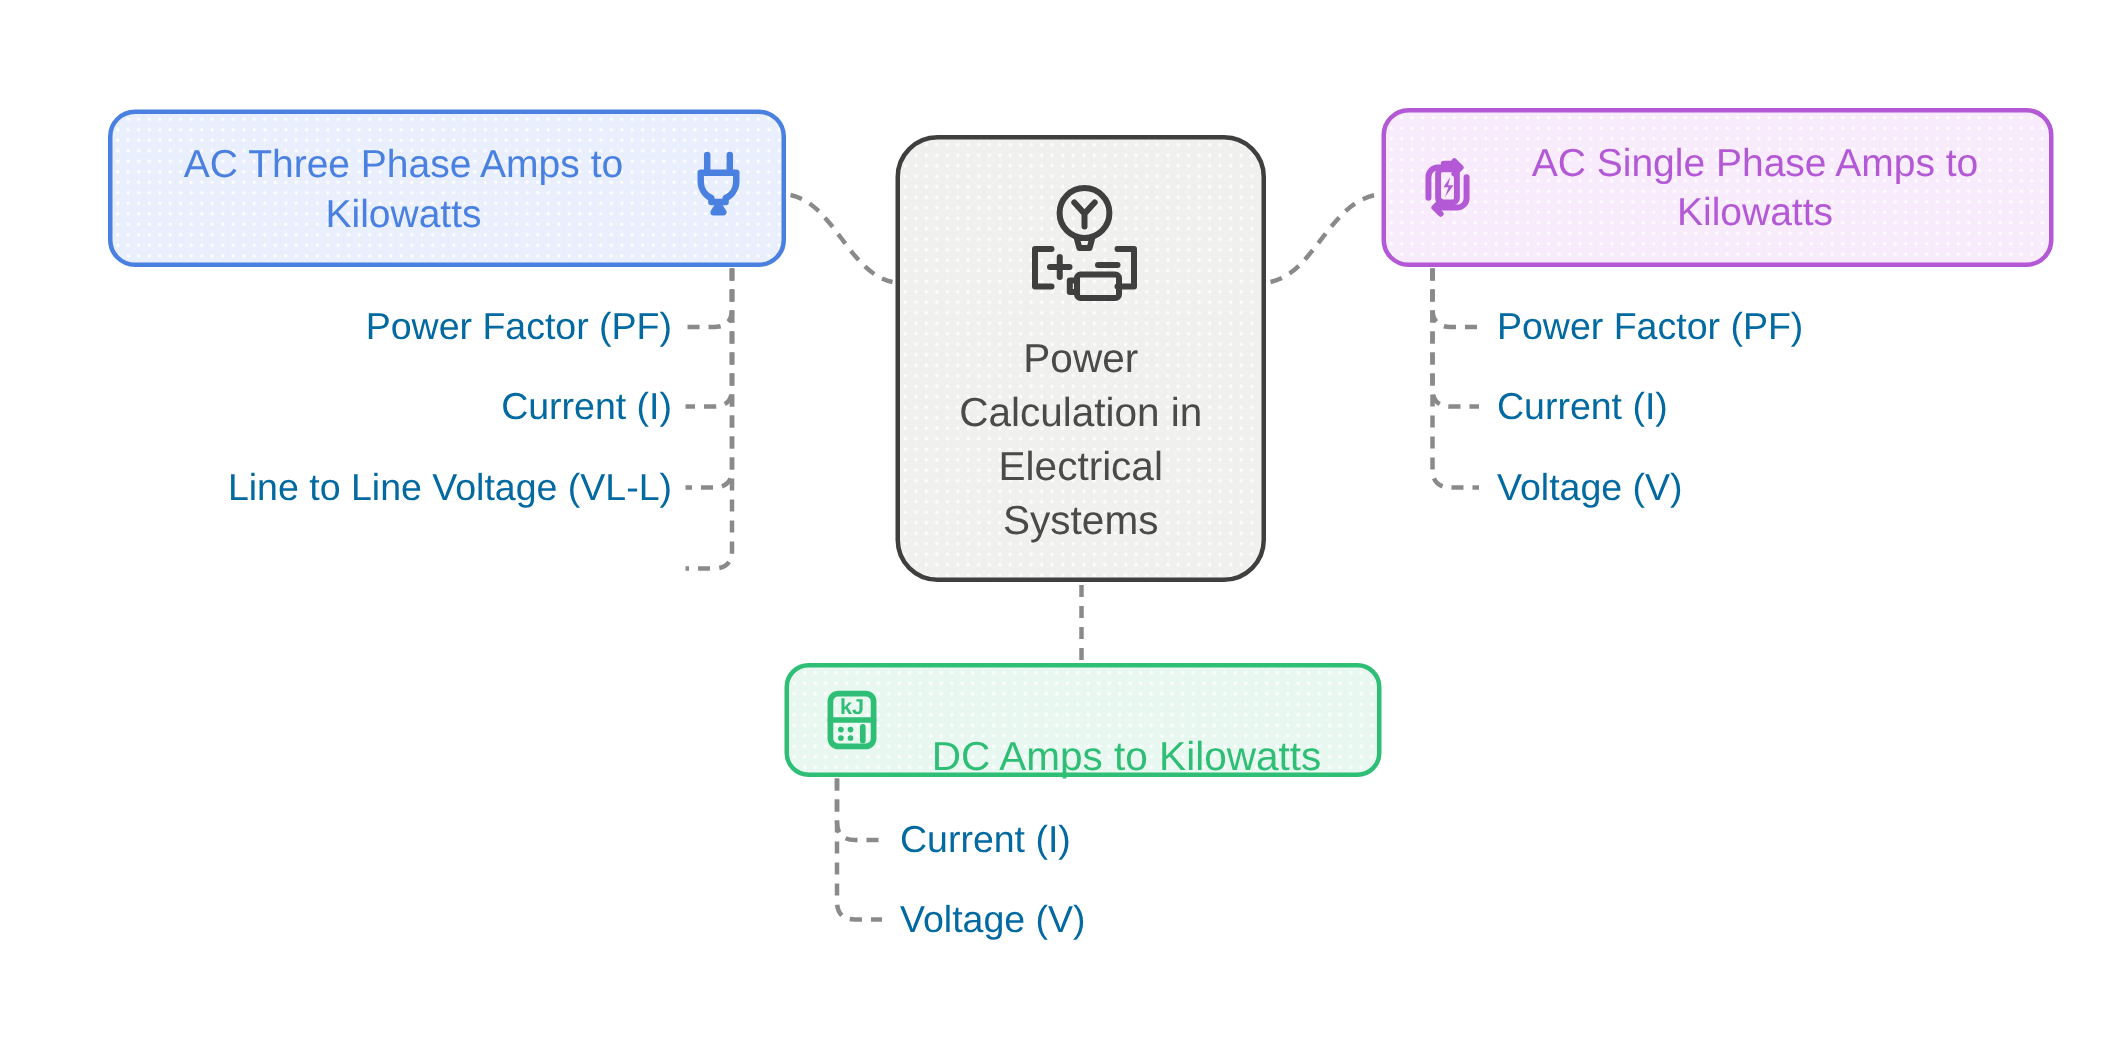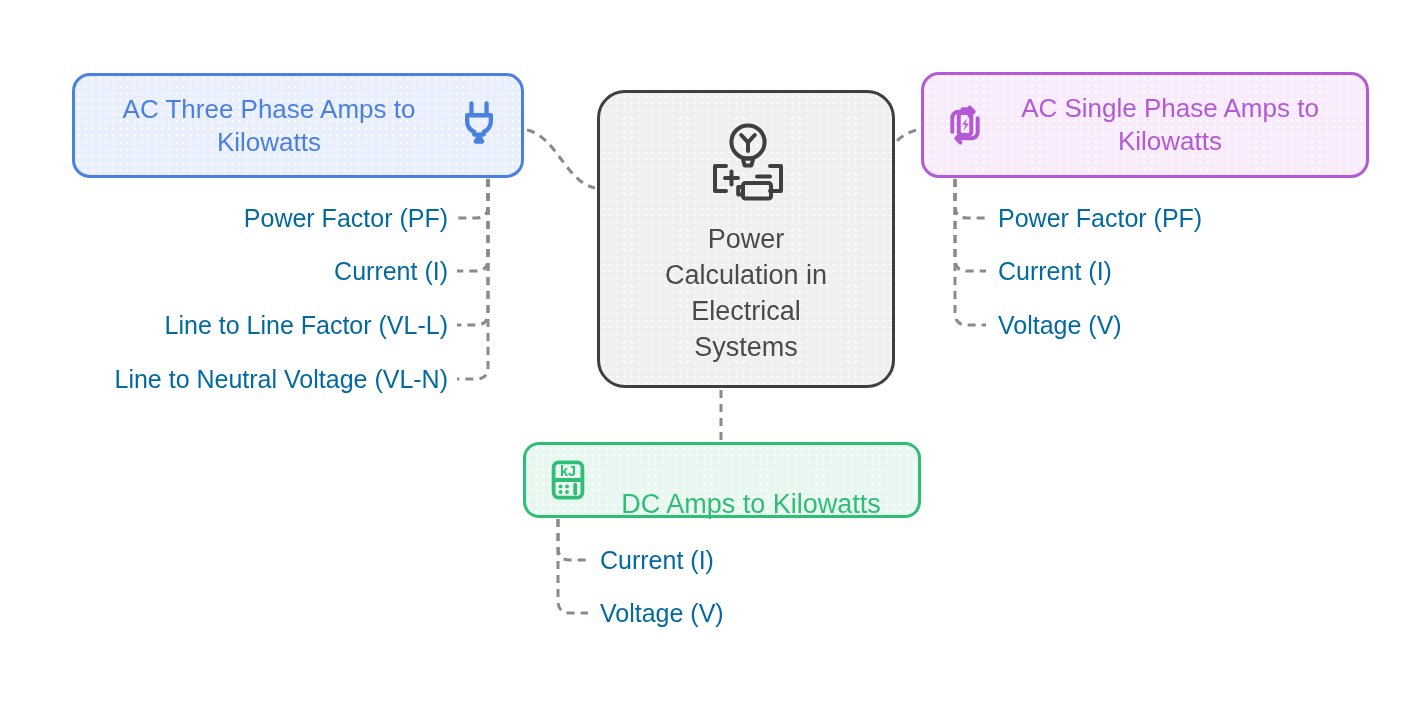--- a/index.html
+++ b/index.html
@@ -8,21 +8,21 @@
     font-family:"Liberation Sans", sans-serif; overflow:hidden;
   }
   svg.edges { position:absolute; left:0; top:0; pointer-events:none; }
   .edge { fill:none; stroke:#8a8a8a; stroke-width:3; stroke-dasharray:8 6; }
 
   .node {
     position:absolute; box-sizing:border-box; display:flex; align-items:center;
     background-size:7px 7px;
   }
   .node-center {
-    left:597px; top:90px; width:298px; height:298px;
+    left:597px; top:90px; width:247px; height:298px;
     border:3px solid #3f3f3f; border-radius:28px;
     background-color:#f0f0ee;
     background-image:radial-gradient(circle, rgba(255,255,255,.8) 1px, transparent 1.4px);
     flex-direction:column; justify-content:flex-start; padding-top:26px;
   }
   .center-title {
     margin-top:10px; width:180px; text-align:center;
     font-size:27px; line-height:36px; color:#4a4a4a;
   }
   .node-blue {
@@ -132,22 +132,21 @@
         <circle cx="11.5" cy="15.2" r="0.95" fill="#2fbe76" stroke="none"></circle>
         <circle cx="11.5" cy="18.0" r="0.95" fill="#2fbe76" stroke="none"></circle>
         <path d="M15.6 14.3 v4.5"></path>
       </svg>
     </span>
     <div class="branch-title">DC Amps to Kilowatts</div>
   </div>
 
   <div class="label label-left" style="top:203px">Power Factor (PF)</div>
   <div class="label label-left" style="top:256px">Current (I)</div>
-  <div class="label label-left" style="top:310px">Line to Line Factor (VL-L)</div>
-  <div class="label label-left" style="top:364px">Line to Neutral Voltage (VL-N)</div>
+  <div class="label label-left" style="top:310px">Line to Line Voltage (VL-L)</div>
 
   <div class="label label-right" style="top:203px">Power Factor (PF)</div>
   <div class="label label-right" style="top:256px">Current (I)</div>
   <div class="label label-right" style="top:310px">Voltage (V)</div>
 
   <div class="label label-dc" style="top:545px">Current (I)</div>
   <div class="label label-dc" style="top:598px">Voltage (V)</div>
 
 </div>
 

